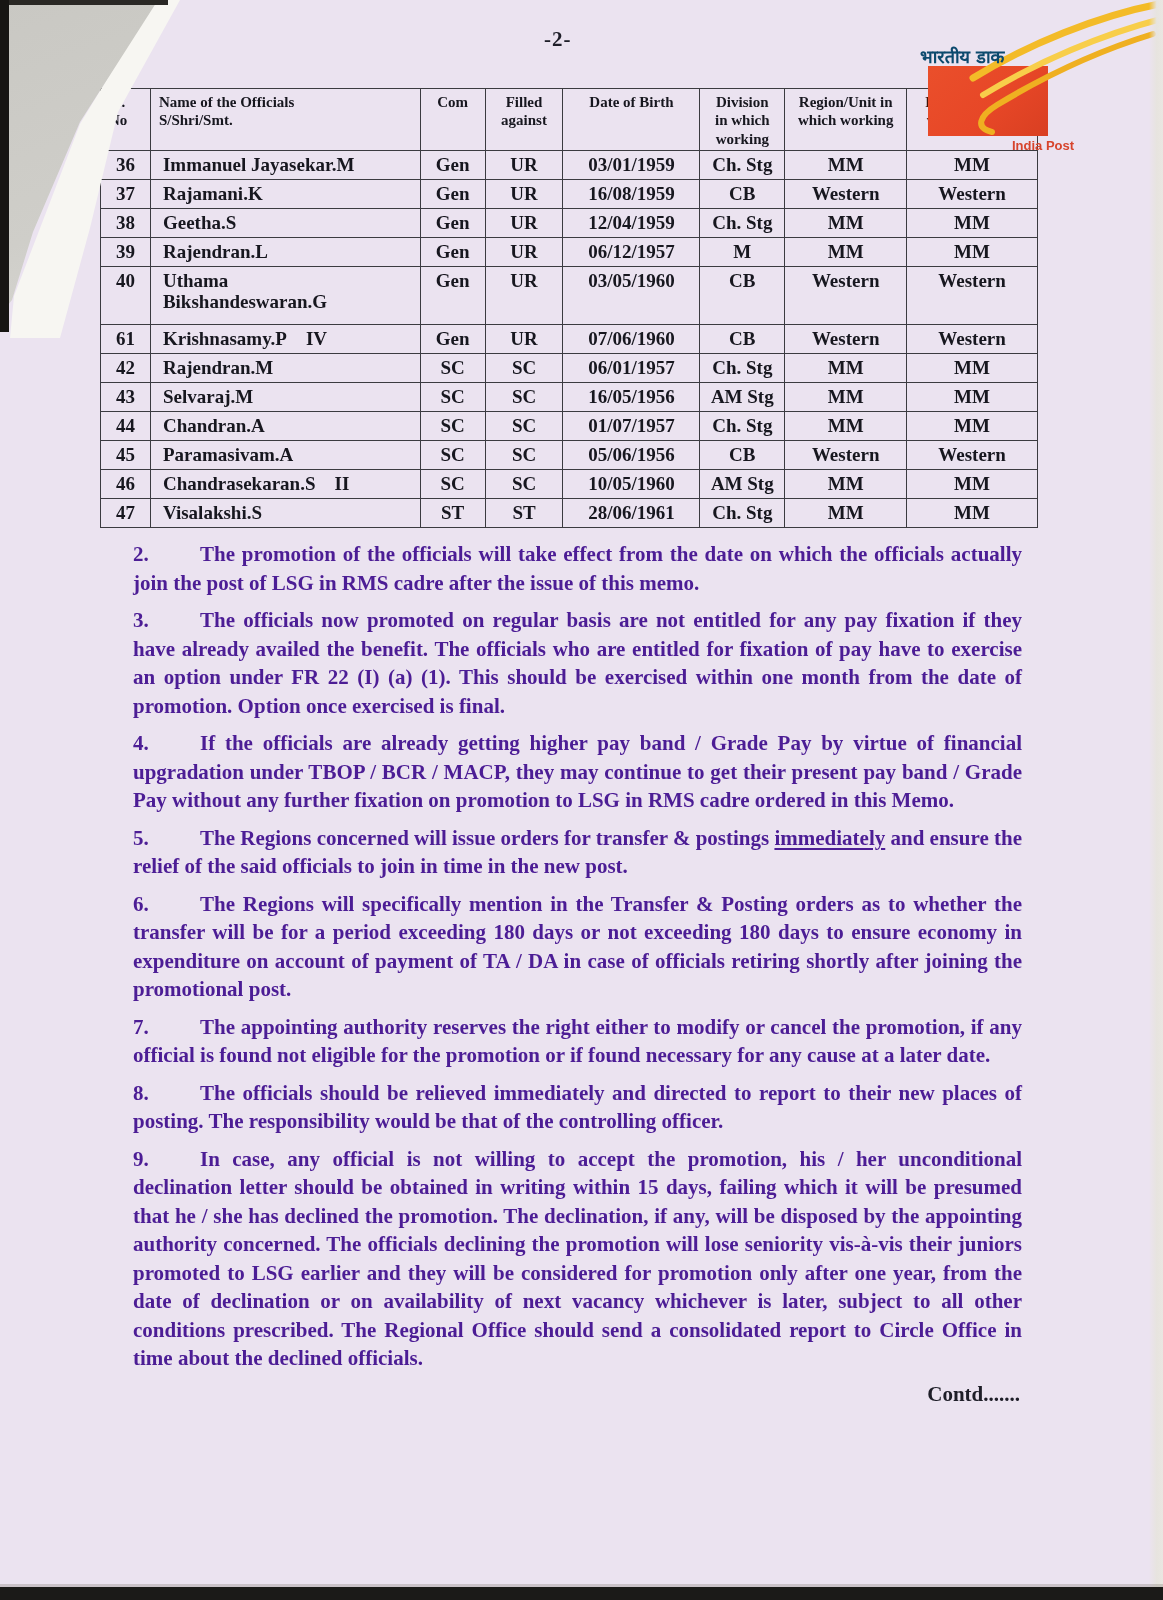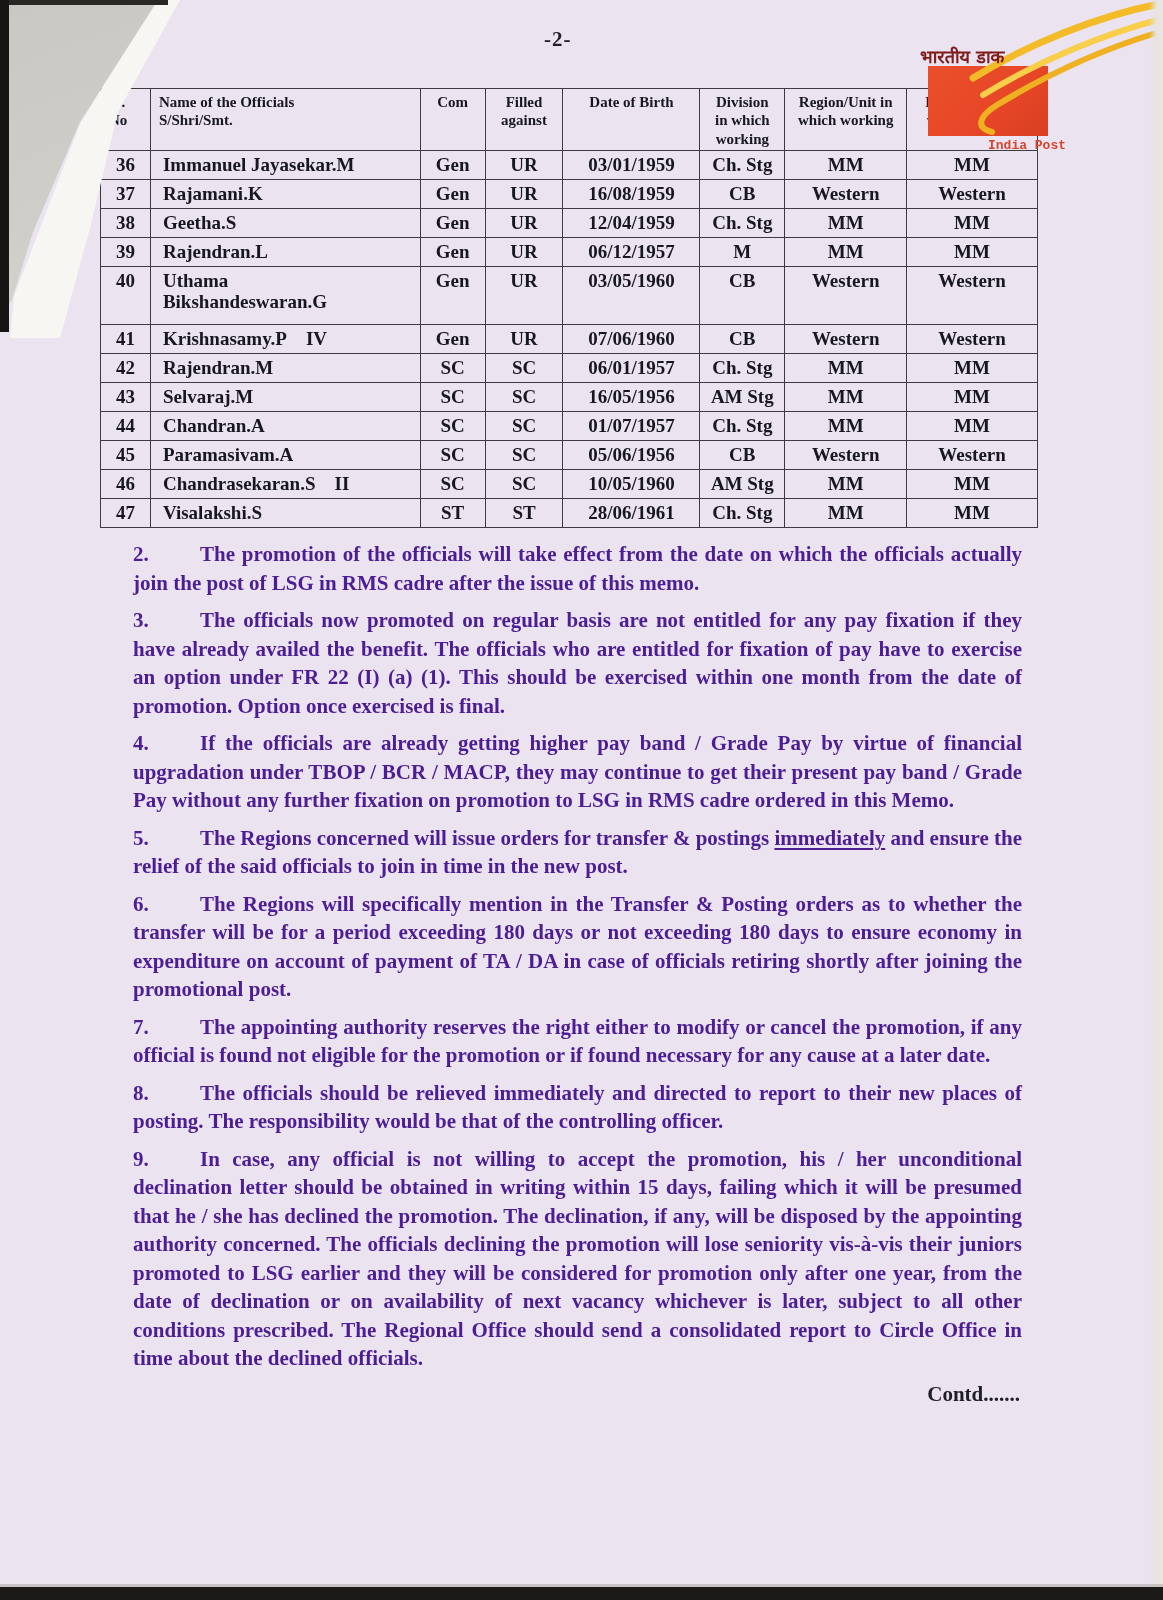--- a/index.html
+++ b/index.html
@@ -17,27 +17,27 @@
     clip-path:polygon(155px 0,180px 0,118px 112px,90px 228px,60px 338px,10px 338px,14px 296px,80px 124px);}
   .fold-gray{position:absolute;left:0;top:0;width:200px;height:345px;z-index:22;
     background:linear-gradient(160deg,#c9c8c3 0%,#cfcec9 60%,#dbdad5 100%);
     clip-path:polygon(8px 0,158px 0,80px 122px,33px 232px,12px 300px,8px 305px);}
   .edge-bottom{position:absolute;left:0;bottom:0;width:100%;height:13px;background:#1b1a18;z-index:24;
     box-shadow:0 -3px 0 rgba(125,118,110,.3);}
   .edge-right{position:absolute;right:0;top:0;width:14px;height:1600px;z-index:20;
     background:linear-gradient(to right,rgba(232,228,223,0) 0%,#e7e4df 55%,#eae7e2 100%);}
   
   .page-number{position:absolute;left:544px;top:27px;font-size:21px;font-weight:bold;letter-spacing:1px;z-index:6;}
-  .hindi-label{position:absolute;left:920px;top:44px;font-size:18px;font-weight:bold;color:#7f1d1d;
+  .hindi-label{position:absolute;left:920px;top:44px;font-size:18px;font-weight:bold;color:#0c4a6e;
     font-family:"DejaVu Sans",sans-serif;z-index:7;}
   .logo-square{position:absolute;left:928px;top:66px;width:120px;height:70px;z-index:5;
     background:linear-gradient(135deg,#ea4f2b 0%,#e74727 55%,#d93f22 100%);}
   .logo-wing{position:absolute;left:880px;top:0;width:283px;height:170px;z-index:5;pointer-events:none;}
-  .india-post-label{position:absolute;left:988px;top:138px;font-size:13px;font-weight:bold;color:#d7442c;
-    font-family:Liberation Mono, monospace;z-index:7;}
+  .india-post-label{position:absolute;left:1012px;top:138px;font-size:13px;font-weight:bold;color:#d7442c;
+    font-family:Liberation Sans, sans-serif;z-index:7;}
   
   table.officials{position:absolute;left:100px;top:88px;width:938px;border-collapse:collapse;z-index:3;}
   table.officials th,table.officials td{
     border:1.6px solid #3b3b40;white-space:pre-line;
     font-family:"Liberation Serif","DejaVu Serif",serif;font-weight:bold;color:#17171f;}
   table.officials th{font-size:15px;line-height:1.22;vertical-align:top;padding:4px 2px 2px;height:48px;text-align:center;}
   table.officials th.h-left{text-align:left;padding-left:8px;}
   table.officials th.h-red{position:relative;border-color:#3b3b40;}
   table.officials th.h-red .th-text{position:relative;z-index:6;color:#43160a;}
   table.officials td{font-size:19px;height:26px;padding:1px 3px;text-align:center;vertical-align:middle;line-height:1.12;}
@@ -146,21 +146,21 @@
         <td class="c-left">Uthama
 Bikshandeswaran.G</td>
         <td>Gen</td>
         <td>UR</td>
         <td>03/05/1960</td>
         <td>CB</td>
         <td>Western</td>
         <td>Western</td>
       </tr>
       <tr>
-        <td>41</td>
+        <td>61</td>
         <td class="c-left">Krishnasamy.P IV</td>
         <td>Gen</td>
         <td>UR</td>
         <td>07/06/1960</td>
         <td>CB</td>
         <td>Western</td>
         <td>Western</td>
       </tr>
       <tr>
         <td>42</td>

